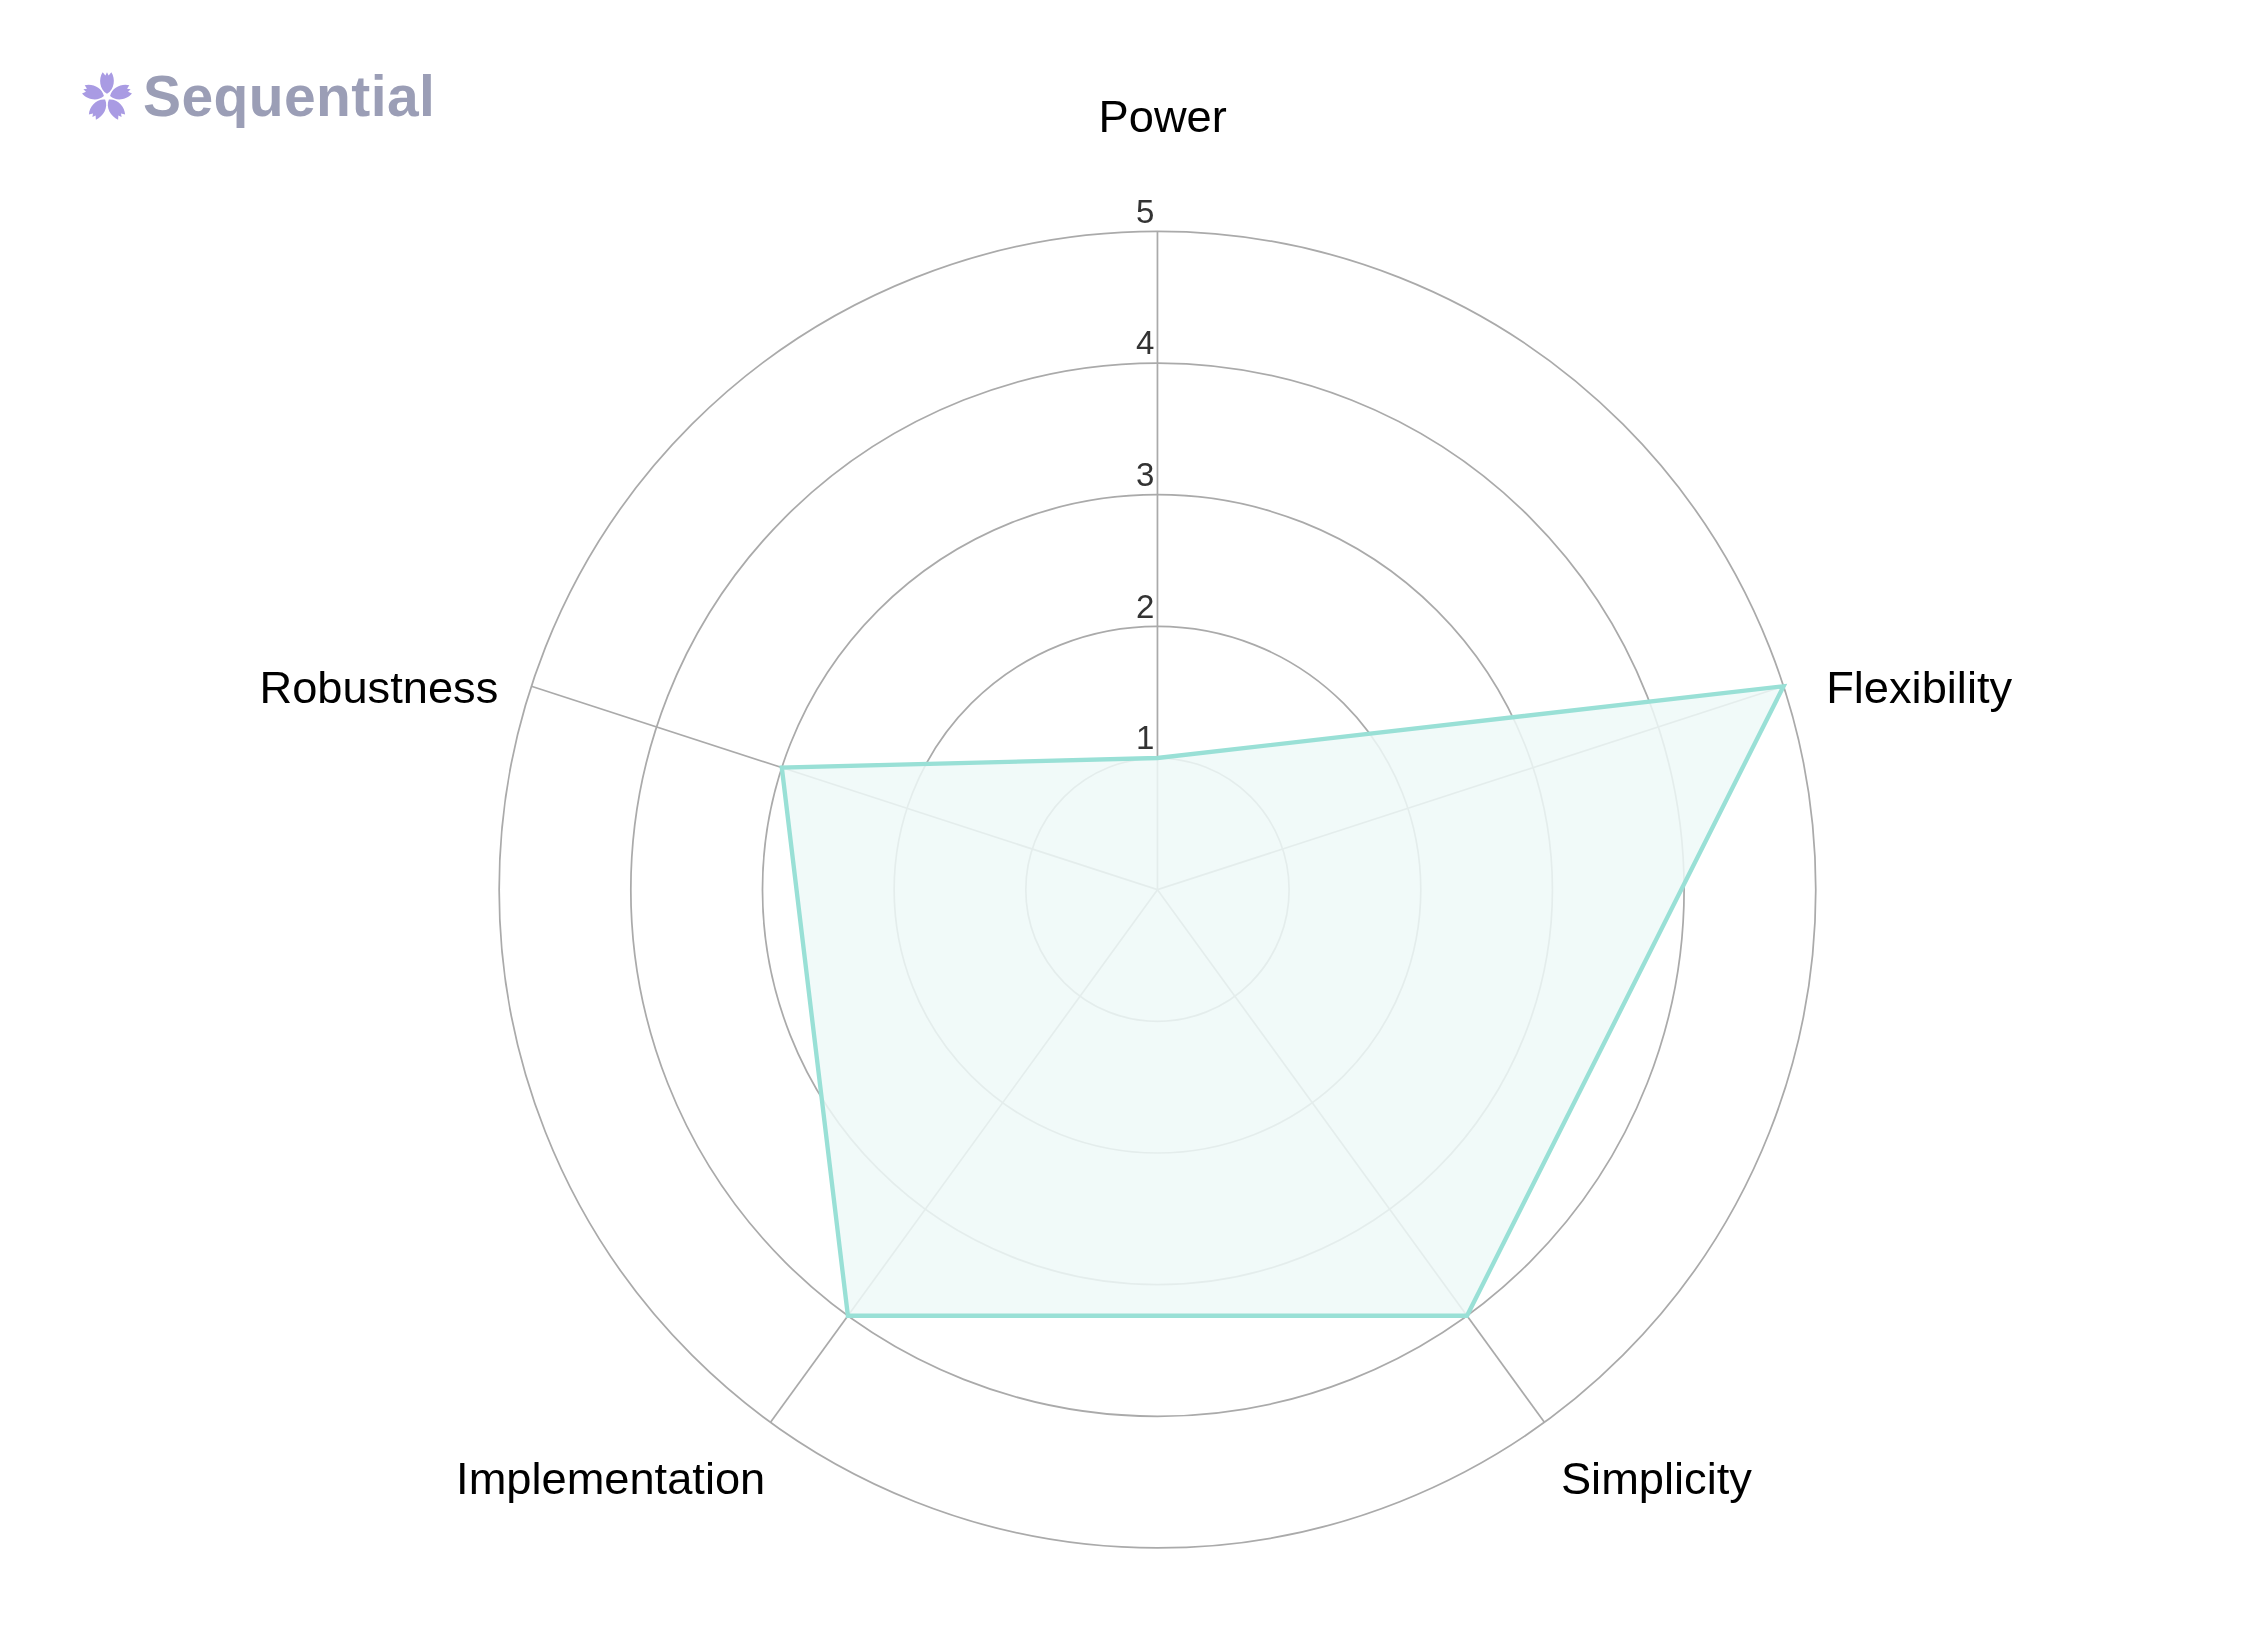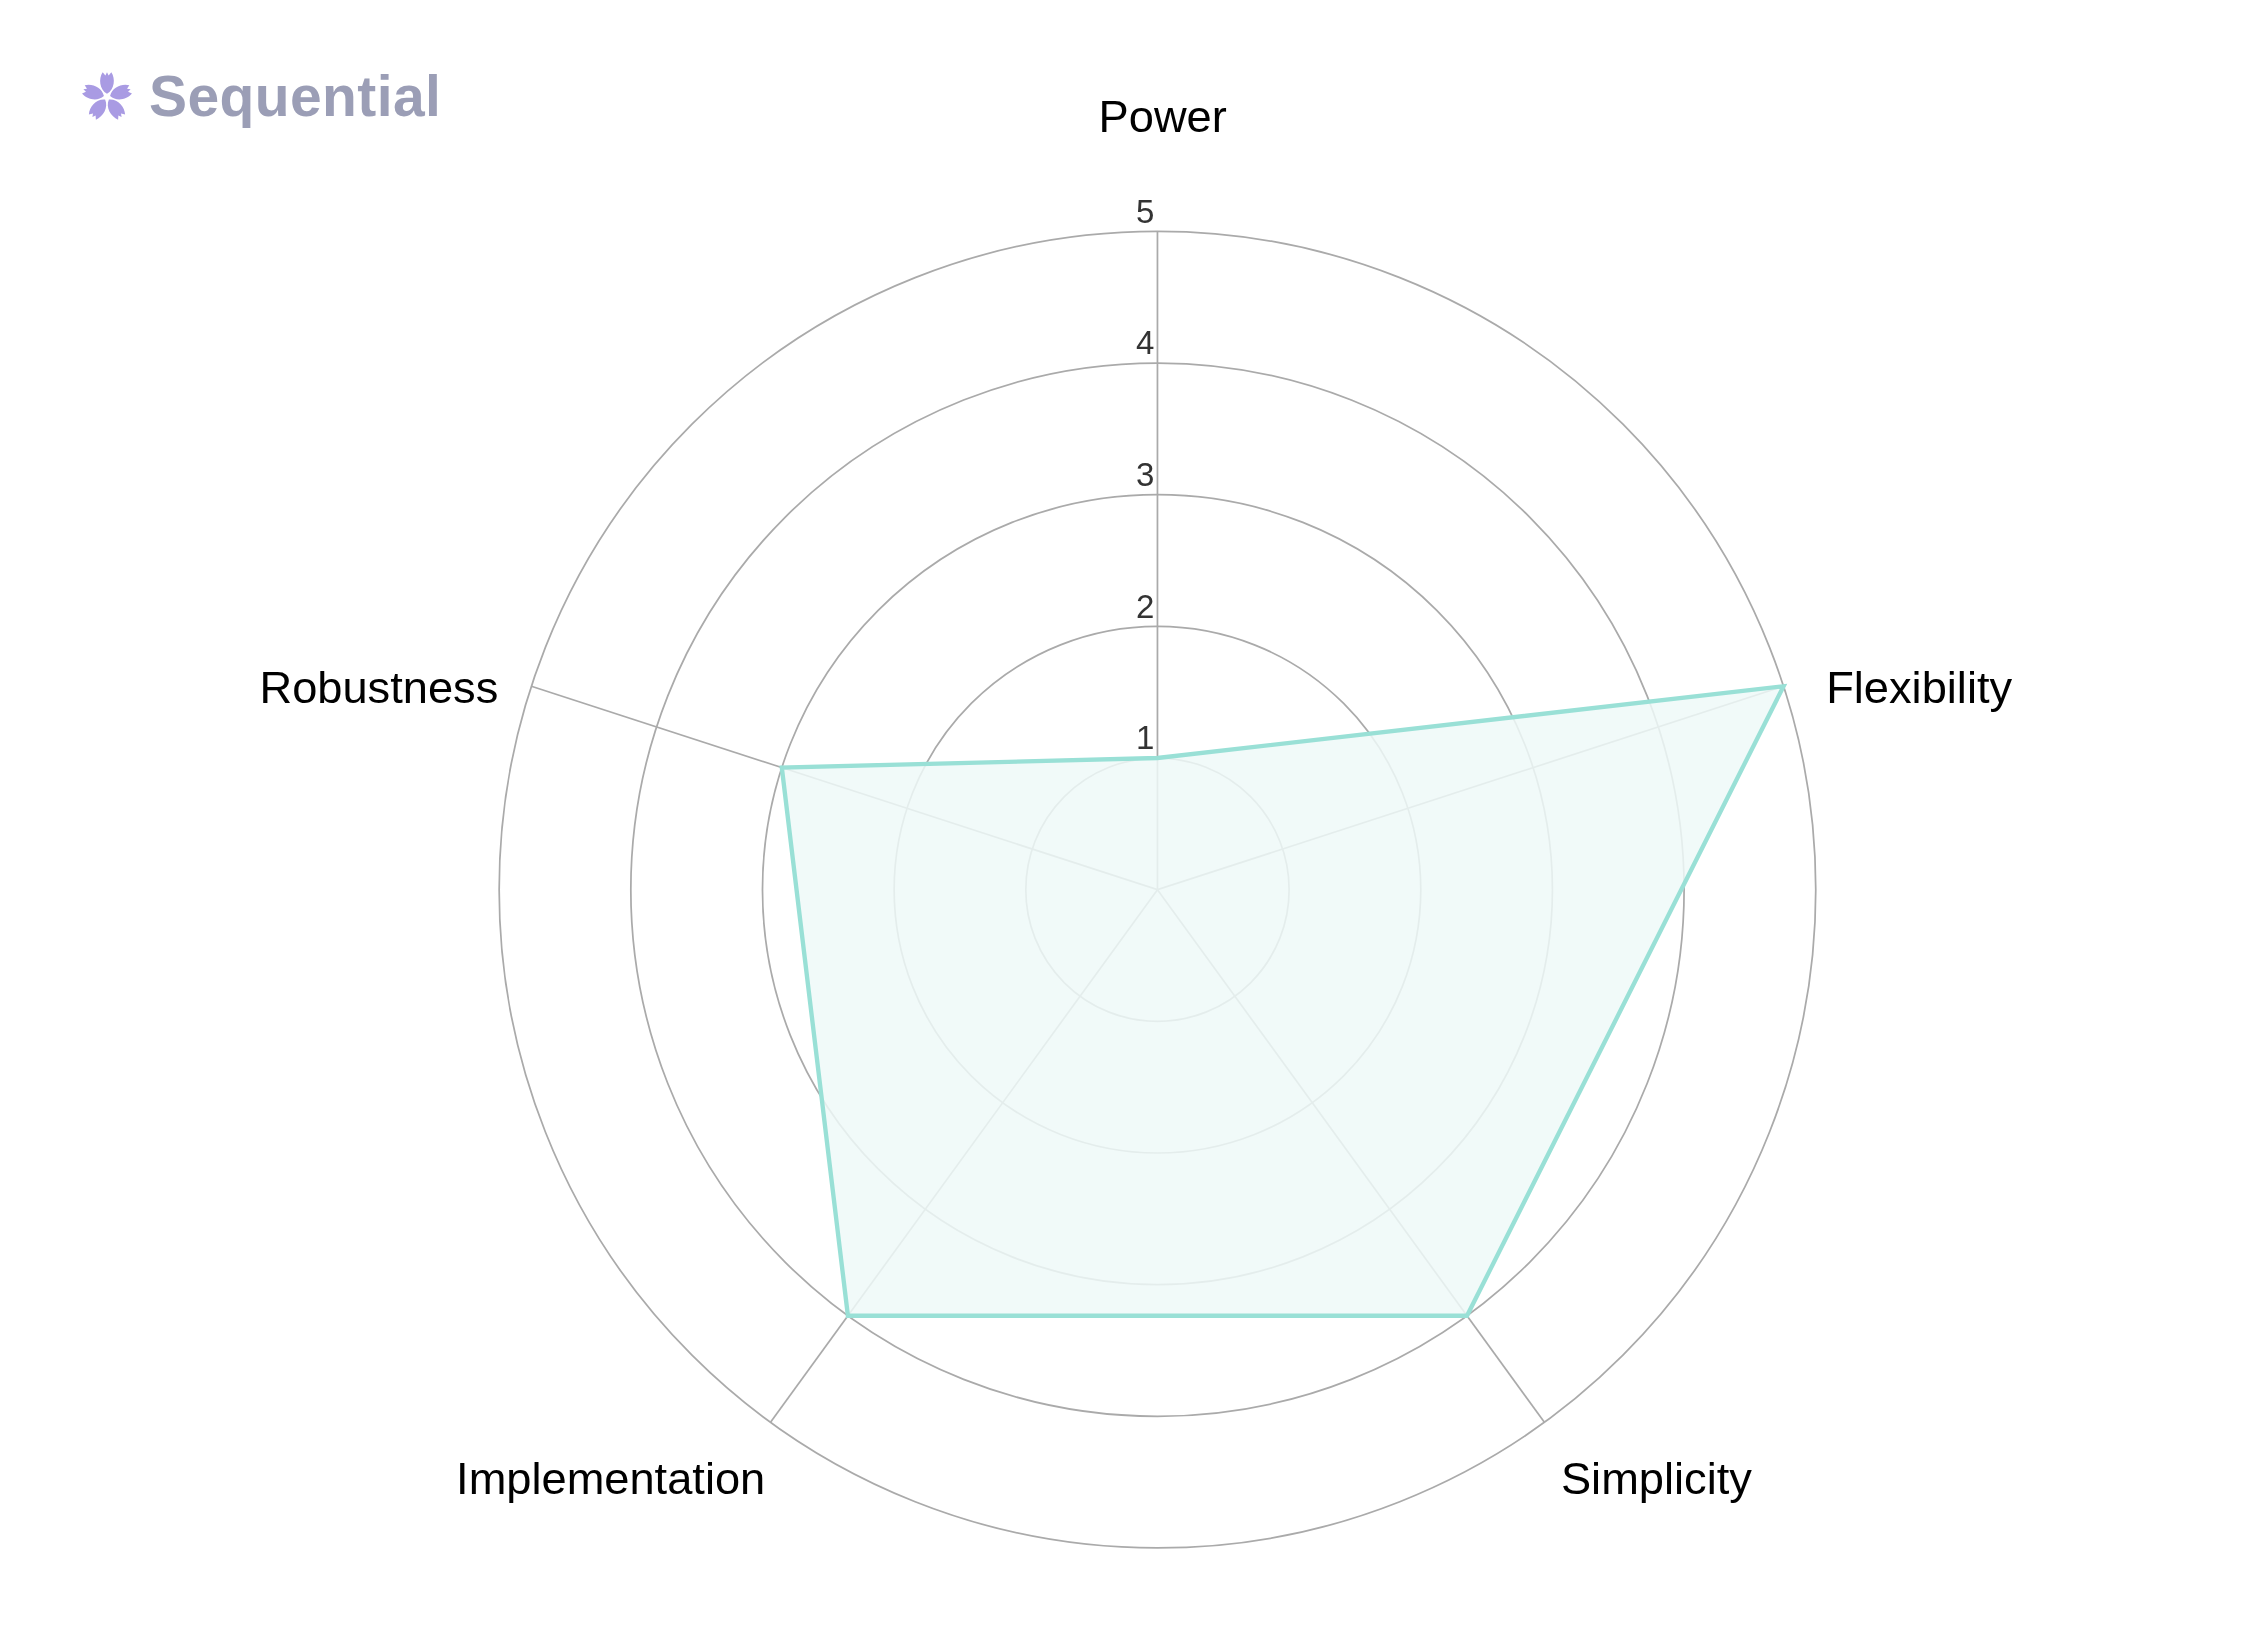--- a/index.html
+++ b/index.html
@@ -13,21 +13,21 @@
       position: relative;
       overflow: hidden;
       font-family: "Liberation Sans", "DejaVu Sans", sans-serif;
     }
     .logo {
       position: absolute;
       left: 80px;
       top: 68px;
       display: flex;
       align-items: center;
-      gap: 15px;
+      gap: 9px;
     }
     .logo-icon {
       width: 54px;
       height: 54px;
       display: block;
     }
     .logo-text {
       font-size: 57px;
       font-weight: bold;
       color: #9B9EB6;

